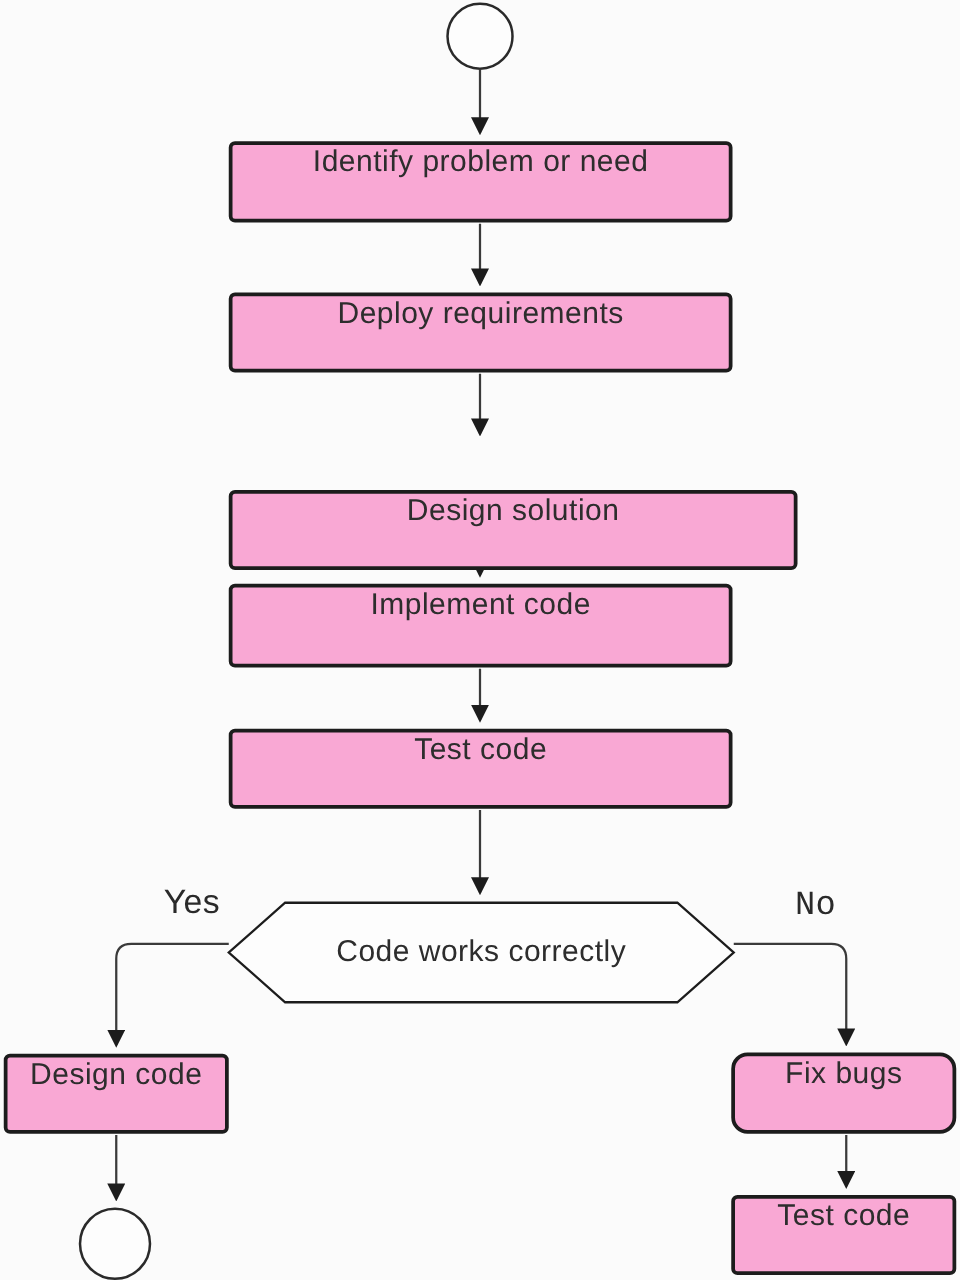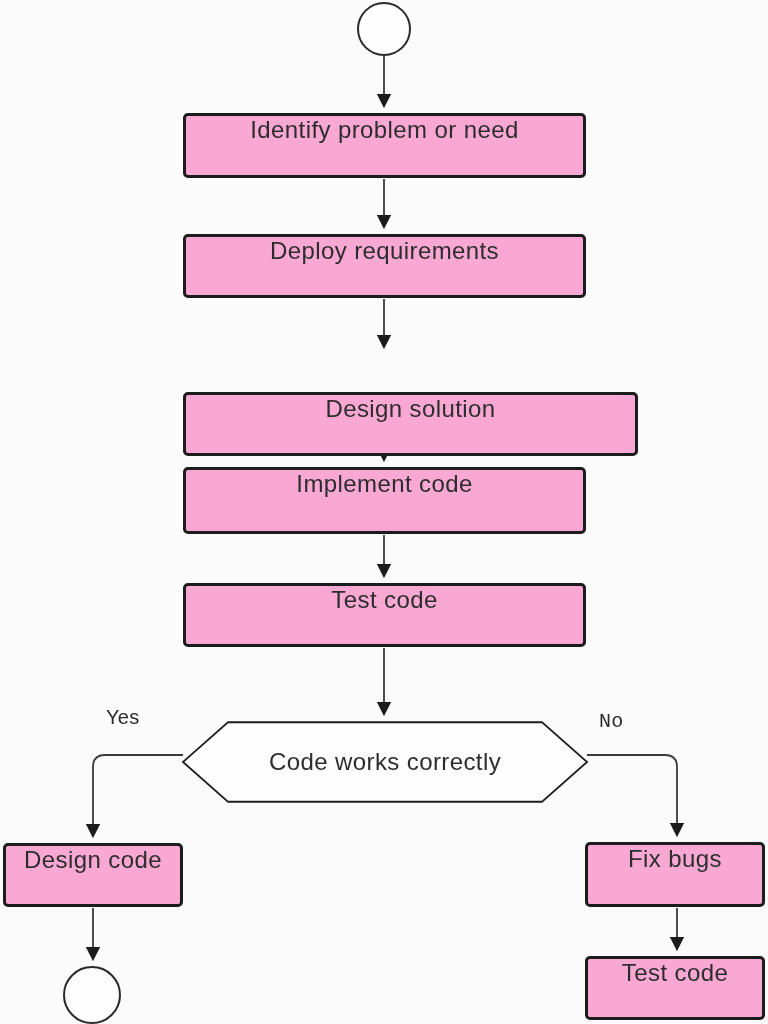--- a/index.html
+++ b/index.html
@@ -41,21 +41,21 @@
     background: #fdfdfd;
     border: 2px solid #2a2a2a;
     border-radius: 50%;
   }
   #node-identify  { left: 183px; top: 113px; width: 403px; height: 65px; }
   #node-define    { left: 183px; top: 234px; width: 403px; height: 64px; }
   #node-design    { left: 183px; top: 344px; width: 455px; height: 64px; margin-top: 48px; }
   #node-implement { left: 183px; top: 467px; width: 403px; height: 67px; }
   #node-test      { left: 183px; top: 583px; width: 403px; height: 64px; }
   #node-deploy    { left: 3px;   top: 843px; width: 180px; height: 64px; }
-  #node-fix       { left: 585px; top: 842px; width: 180px; height: 65px; }
+  #node-fix       { left: 585px; top: 842px; width: 180px; height: 65px; border-radius: 13px; }
   #node-retest    { left: 585px; top: 956px; width: 180px; height: 64px; }
 
   #start-circle { left: 357px; top: 2px;   width: 54px; height: 54px; }
   #end-circle   { left: 63px;  top: 966px; width: 58px; height: 58px; }
 
   #node-decision {
     position: absolute;
     left: 183px; top: 721px;
     width: 404px; height: 82px;
   }
@@ -70,24 +70,24 @@
     inset: 0;
     display: flex;
     align-items: center;
     justify-content: center;
     font-size: 24px;
     letter-spacing: 0.4px;
     color: #2d2d2d;
   }
   .branch-label {
     position: absolute;
-    font-size: 20px;
+    font-size: 27px;
     letter-spacing: 0.3px;
     color: #2a2a2a;
-    text-align: left;
+    text-align: right;
     width: 70px;
   }
   #label-yes { left: 106px; top: 706px; }
   #label-no  { left: 599px; top: 710px; font-family: Liberation Mono, monospace; }
 </style>
 </head>
 <body>
 
 <div id="canvas">
 

